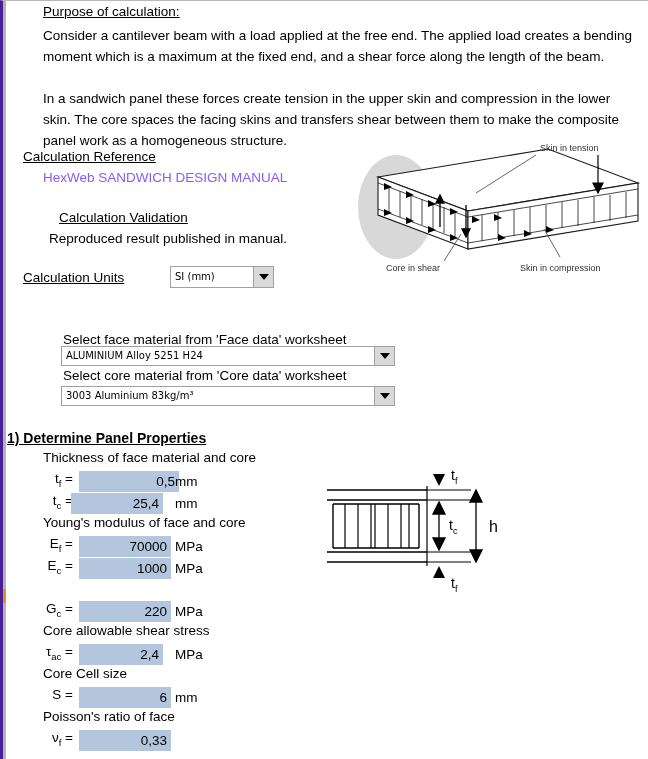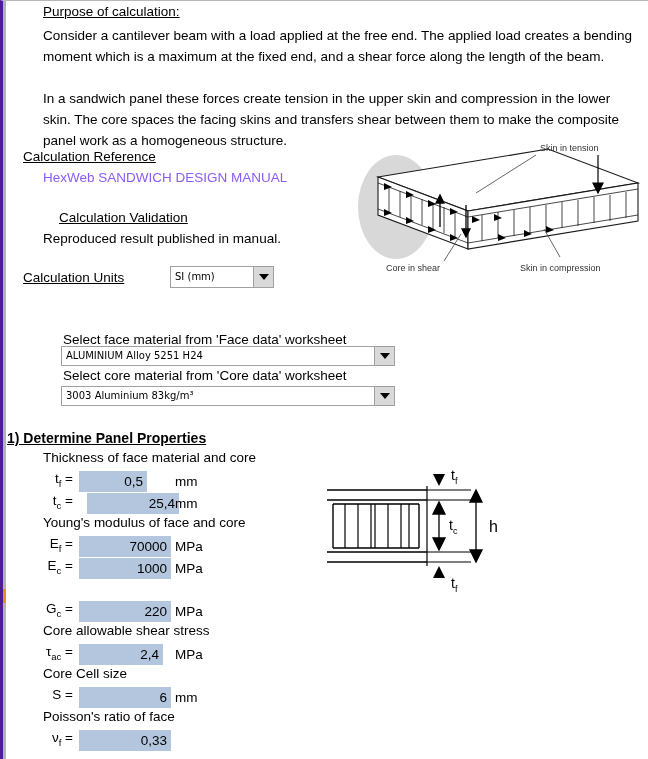--- a/index.html
+++ b/index.html
@@ -140,21 +140,21 @@
   <div class="abs para" style="left:40px; top:24px; width:596px;">Consider a cantilever beam with a load applied at the free end. The applied load creates a bending moment which is a maximum at the fixed end, and a shear force along the length of the beam.</div>
 
   <div class="abs para" style="left:40px; top:87px; width:596px;">In a sandwich panel these forces create tension in the upper skin and compression in the lower skin. The core spaces the facing skins and transfers shear between them to make the composite panel work as a homogeneous structure.</div>
 
   <div class="abs hdr" style="left:20px; top:148px;">Calculation Reference</div>
 
   <div class="abs link" style="left:40px; top:169px;">HexWeb SANDWICH DESIGN MANUAL</div>
 
   <div class="abs hdr" style="left:8px; top:209px;margin-left:48px;">Calculation Validation</div>
 
-  <div class="abs plain" style="left:40px; top:230px;">Reproduced result published in manual.</div>
+  <div class="abs plain" style="left:46px; top:230px;">Reproduced result published in manual.</div>
 
   <div class="abs hdr" style="left:20px; top:269px;">Calculation Units</div>
 
   <div class="abs combo" style="left:167px; top:265px; width:104px; height:22px;">
     <div class="val">SI (mm)</div>
     <div class="btn">
         <i></i>
       </div>
   </div>
 
@@ -176,27 +176,27 @@
       </div>
   </div>
 
   <div class="abs sec-hdr" style="left:4px; top:429px;">1) Determine Panel Properties</div>
 
   <div class="abs lbl" style="left:40px; top:449px;">Thickness of face material and core</div>
 
   <div class="abs sym" style="left:8px; top:470px; width:62px;">
     <span>t</span><sub>f</sub> =
   </div>
-  <div class="abs cell" style="left:76px; top:470px; width:68px;">0,5</div>
+  <div class="abs cell" style="left:76px; top:470px; width:100px;">0,5</div>
   <div class="abs unit" style="left:172px; top:470px;">mm</div>
 
   <div class="abs sym" style="left:8px; top:492px; width:62px;">
     <span>t</span><sub>c</sub> =
   </div>
-  <div class="abs cell" style="left:84px; top:492px; width:92px;">25,4</div>
+  <div class="abs cell" style="left:68px; top:492px; width:92px;">25,4</div>
   <div class="abs unit" style="left:172px; top:492px;">mm</div>
 
   <div class="abs lbl" style="left:40px; top:514px;text-align:center;">Young's modulus of face and core</div>
 
   <div class="abs sym" style="left:8px; top:535px; width:62px;">
     <span>E</span><sub>f</sub> =
   </div>
   <div class="abs cell" style="left:76px; top:535px; width:92px;">70000</div>
   <div class="abs unit" style="left:172px; top:535px;">MPa</div>
 

